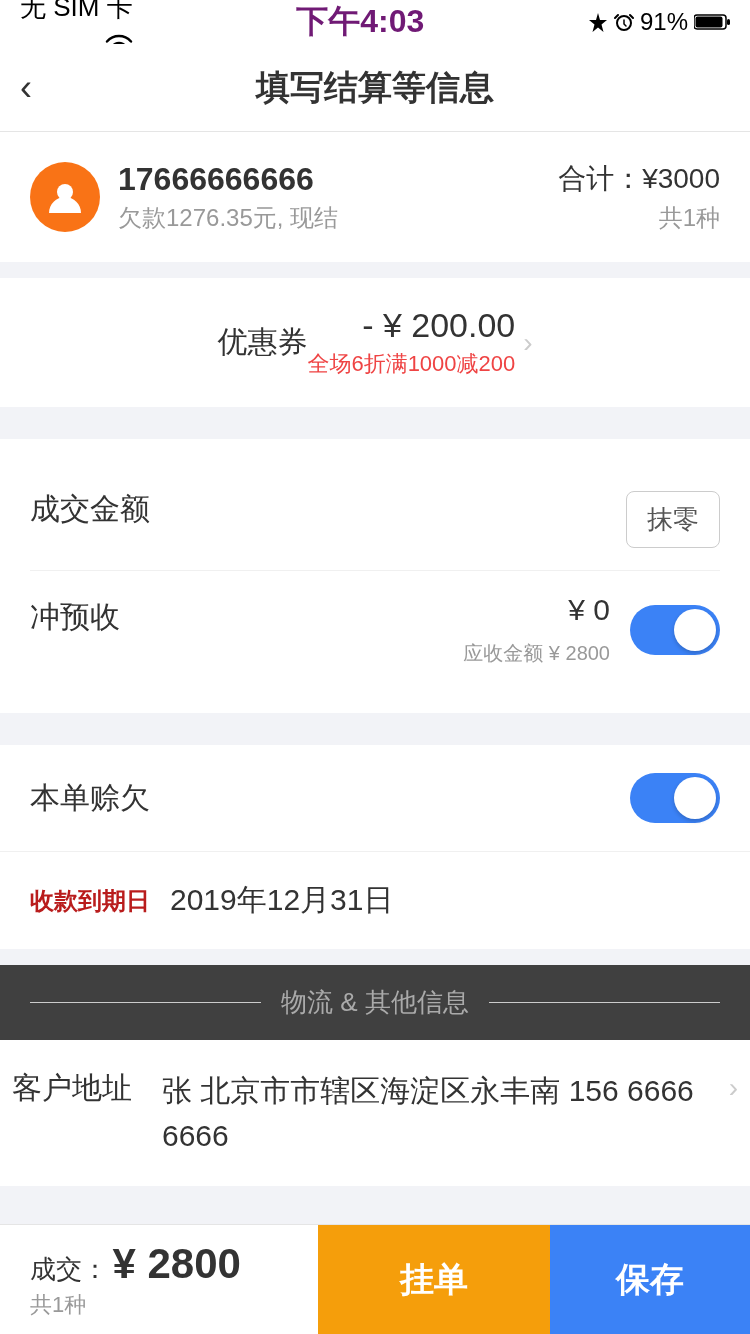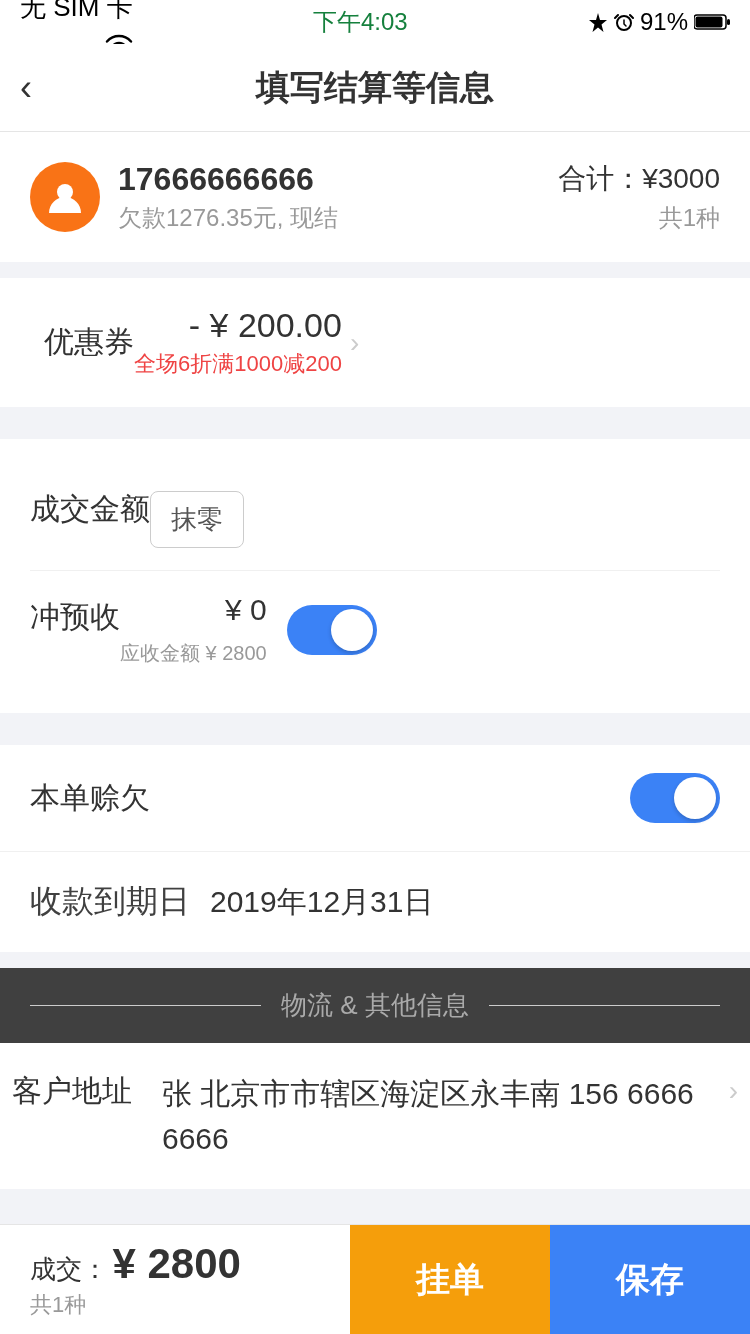--- a/index.html
+++ b/index.html
@@ -18,21 +18,21 @@
       width: 100%;
       height: 44px;
       background: #fff;
       display: flex;
       align-items: center;
       justify-content: space-between;
       padding: 0 20px;
       font-size: 28px;
     }
     .status-left { font-size: 26px; color: #000; display: flex; align-items: flex-end; gap: 8px; flex-direction: column; }
-    .status-center { font-size: 24px; font-weight: 400; color: #15803d; }
+    .status-center { font-size: 32px; font-weight: 700; color: #701a75; }
     .status-right { font-size: 24px; color: #000; display: flex; align-items: center; gap: 6px; }
 
     
     .nav-bar {
       width: 100%;
       height: 88px;
       background: #fff;
       display: flex;
       align-items: center;
       justify-content: center;
@@ -104,21 +104,21 @@
       color: #999;
       margin-top: 4px;
     }
 
     
     .coupon-row {
       background: #fff;
       padding: 28px 44px;
       display: flex;
       align-items: center;
-      justify-content: flex-start;
+      justify-content: center;
       margin-bottom: 16px;
     }
     .coupon-label {
       font-size: 30px;
       color: #333;
     }
     .coupon-right {
       display: flex;
       align-items: center;
       gap: 8px;
@@ -149,21 +149,21 @@
 
     
     .deal-section {
       background: #fff;
       padding: 24px 30px;
       margin-bottom: 0;
     }
     .deal-row {
       display: flex;
       align-items: flex-start;
-      justify-content: flex-start;
+      justify-content: space-between;
       padding: 22px 0;
       border-bottom: 1px solid #f0f0f0;
     }
     .deal-row:last-child {
       border-bottom: none;
     }
     .row-label {
       font-size: 30px;
       color: #333;
       padding-top: 4px;
@@ -257,22 +257,23 @@
       background: #fff;
       padding: 28px 30px;
       border-top: 1px solid #f0f0f0;
     }
     .due-row {
       display: flex;
       align-items: center;
       gap: 20px;
     }
     .due-label {
-      font-size: 32px;
-      color: #404040;
+      font-size: 24px;
+      color: #b91c1c;
+      font-weight: bold;
     }
     .due-date {
       font-size: 30px;
       color: #333;
     }
 
     
     .logistics-divider {
       margin: 16px 0 0 0;
       background: #404040;
@@ -354,21 +355,21 @@
       font-size: 42px;
       font-weight: 700;
       color: #333;
     }
     .bottom-summary .deal-count {
       font-size: 22px;
       color: #999;
       margin-top: 2px;
     }
     .btn-hang {
-      width: 200px;
+      width: 232px;
       height: 110px;
       background: #f59e0b;
       display: flex;
       align-items: center;
       justify-content: center;
       font-size: 34px;
       color: #fff;
       font-weight: 600;
       cursor: pointer;
     }

